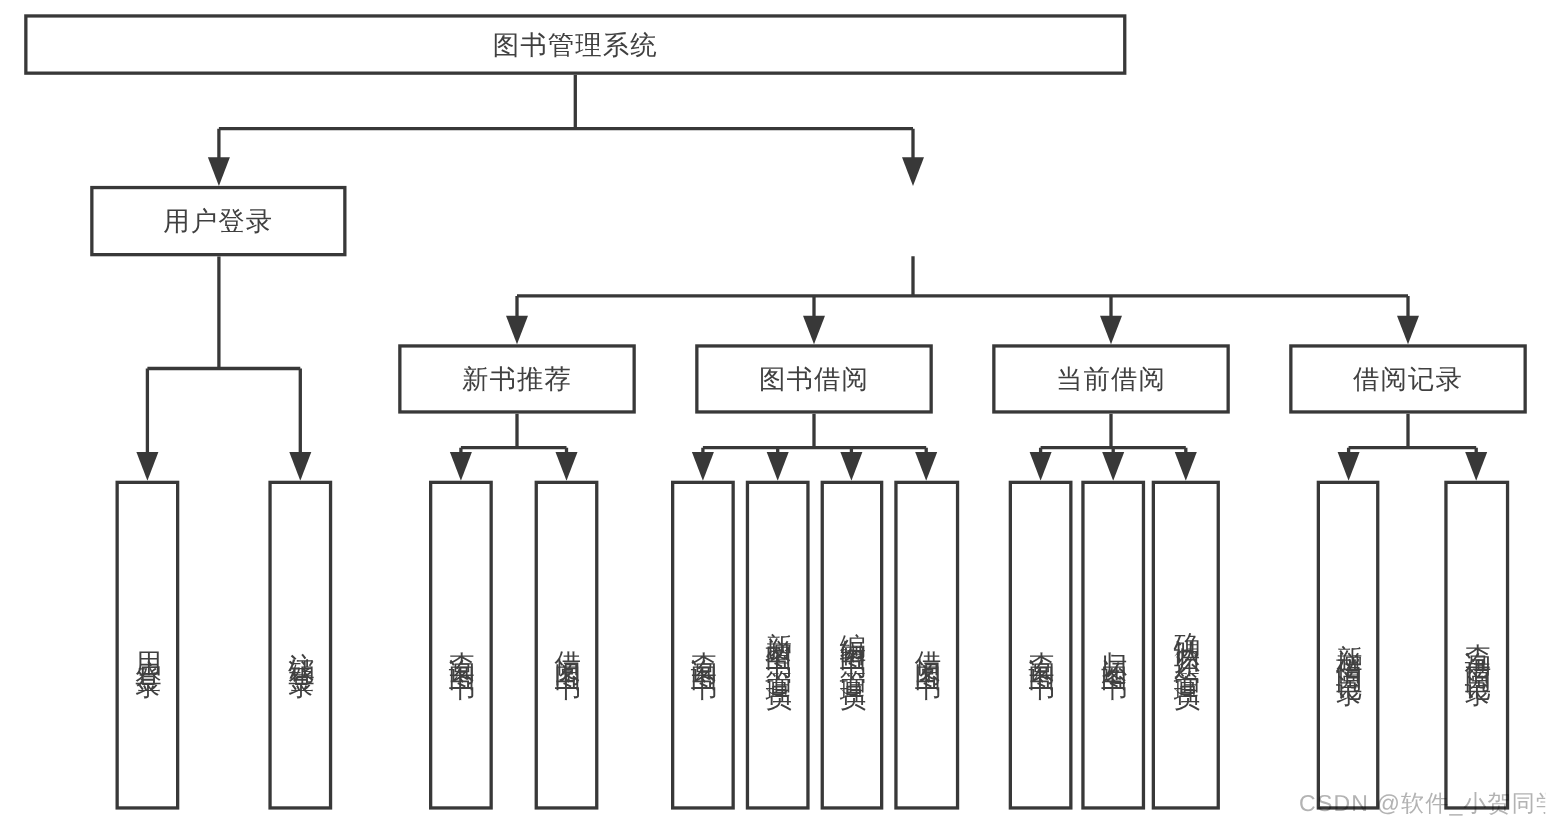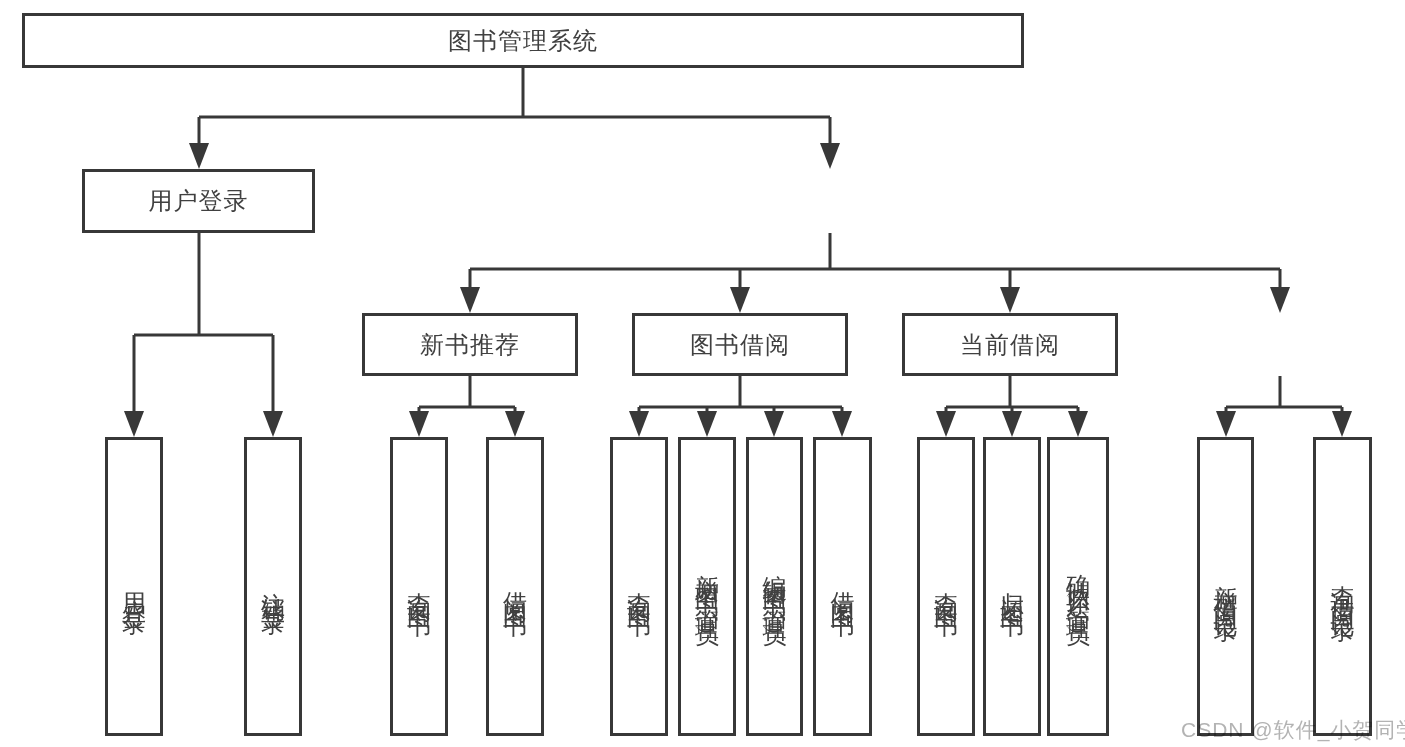--- a/index.html
+++ b/index.html
@@ -106,20 +106,23 @@
 
   <div class="node" style="left:362px;top:313px;width:216px;height:63px">
     <span class="lbl">新书推荐</span>
   </div>
   <div class="node" style="left:902px;top:313px;width:216px;height:63px">
     <span class="lbl">当前借阅</span>
   </div>
   <div class="node" style="left:632px;top:313px;width:216px;height:63px">
     <span class="lbl">图书借阅</span>
   </div>
+  <div class="node" style="left:1172px;top:313px;width:216px;height:63px">
+    <span class="lbl">借阅记录</span>
+  </div>
 
   <div class="node" style="left:105px;top:437px;width:58px;height:299px">
     <span class="vlbl">用户登录</span>
   </div>
   <div class="node" style="left:244px;top:437px;width:58px;height:299px">
     <span class="vlbl">注销登录</span>
   </div>
 
   <div class="node" style="left:390px;top:437px;width:58px;height:299px">
     <span class="vlbl">查询图书</span>

